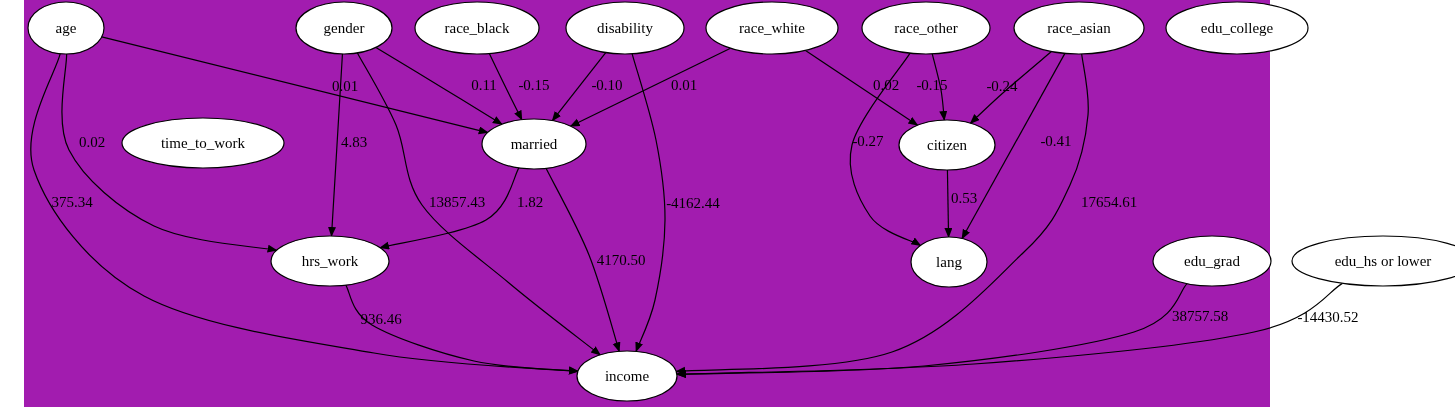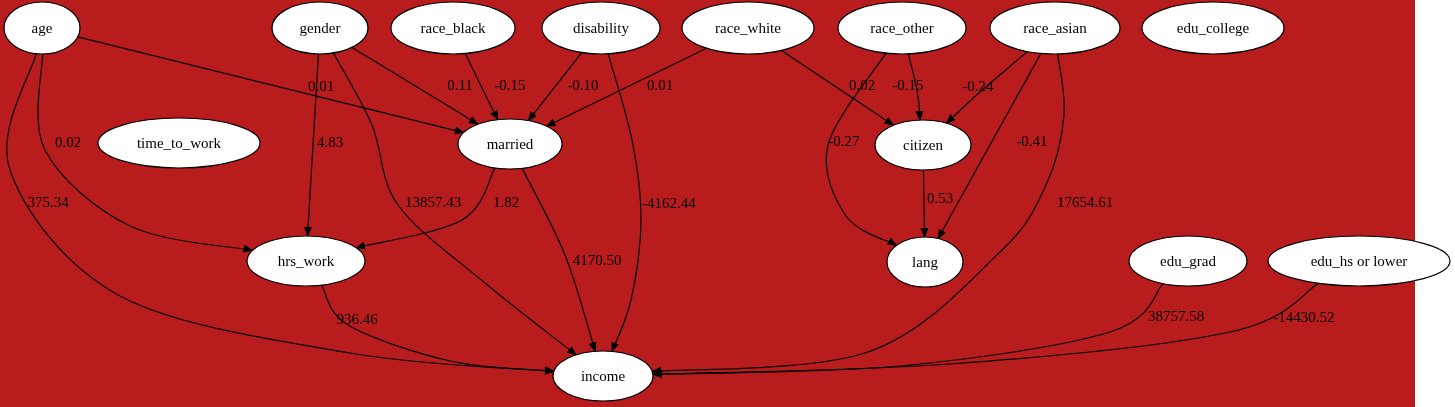--- a/index.html
+++ b/index.html
@@ -2,24 +2,25 @@
 <html><head>
 <meta charset="utf-8">
 <style>
   html, body {
     margin: 0;
     padding: 0;
     background: #ffffff;
   }
   .canvas {
     position: relative;
-    width: 1415px;
+    width: 1246px;
     height: 407px;
-    background: #b91c1c;
+    background: #a21caf;
     font-family: "Liberation Serif", "DejaVu Serif", serif;
+    margin-left: 24px;
   }
   svg { display: block; }
   .edge {
     fill: none;
     stroke: #000000;
     stroke-width: 1.2;
   }
   .node-ellipse {
     fill: #ffffff;
     stroke: #000000;

